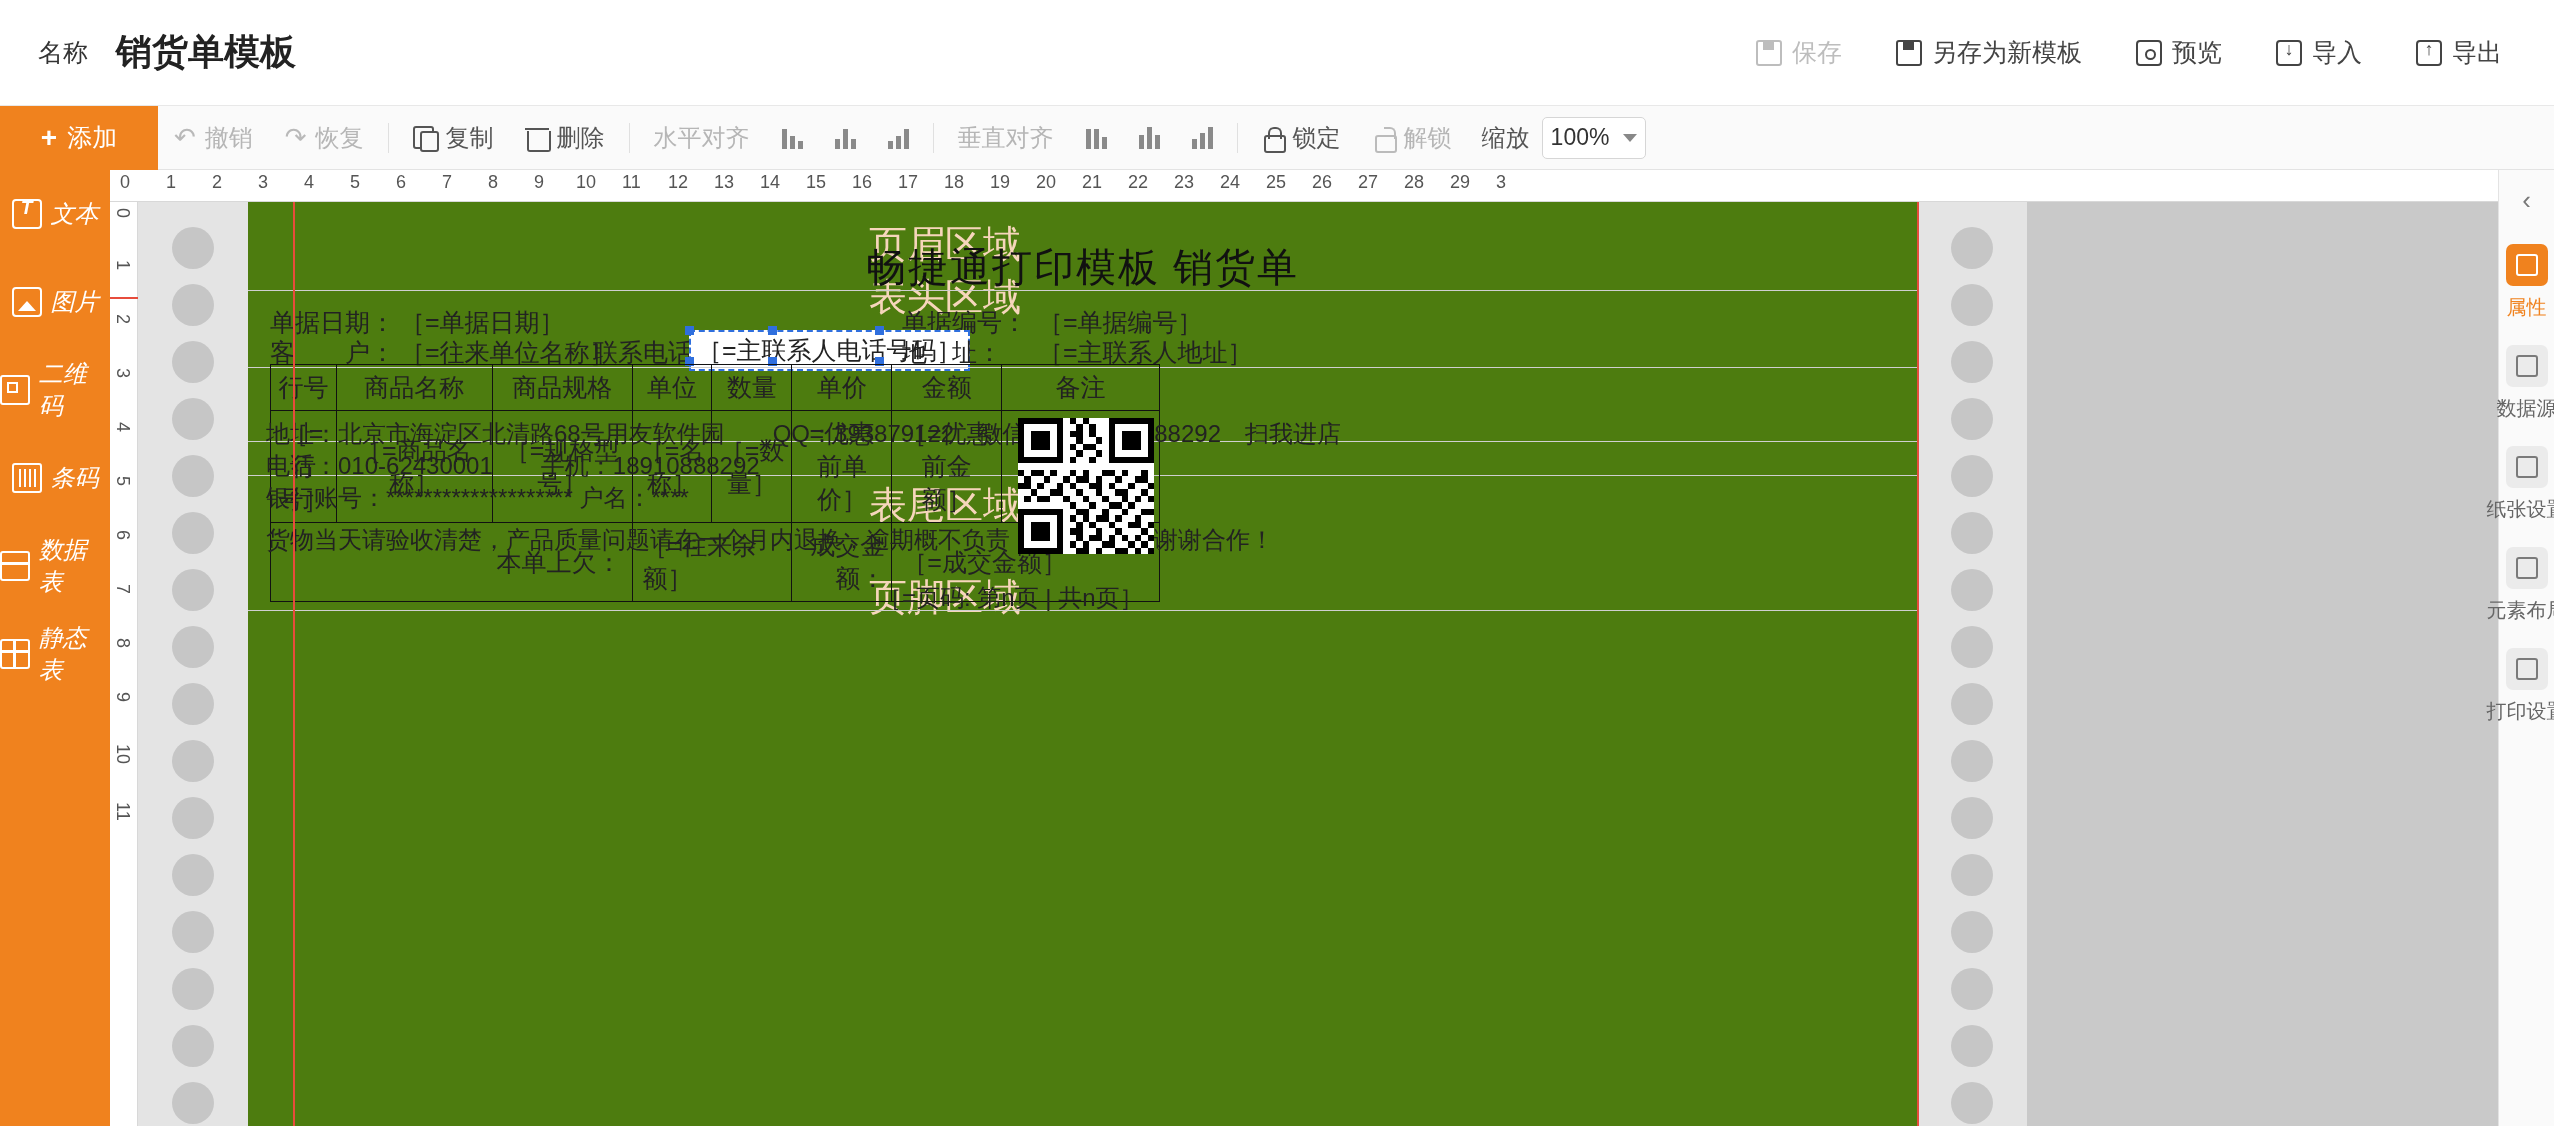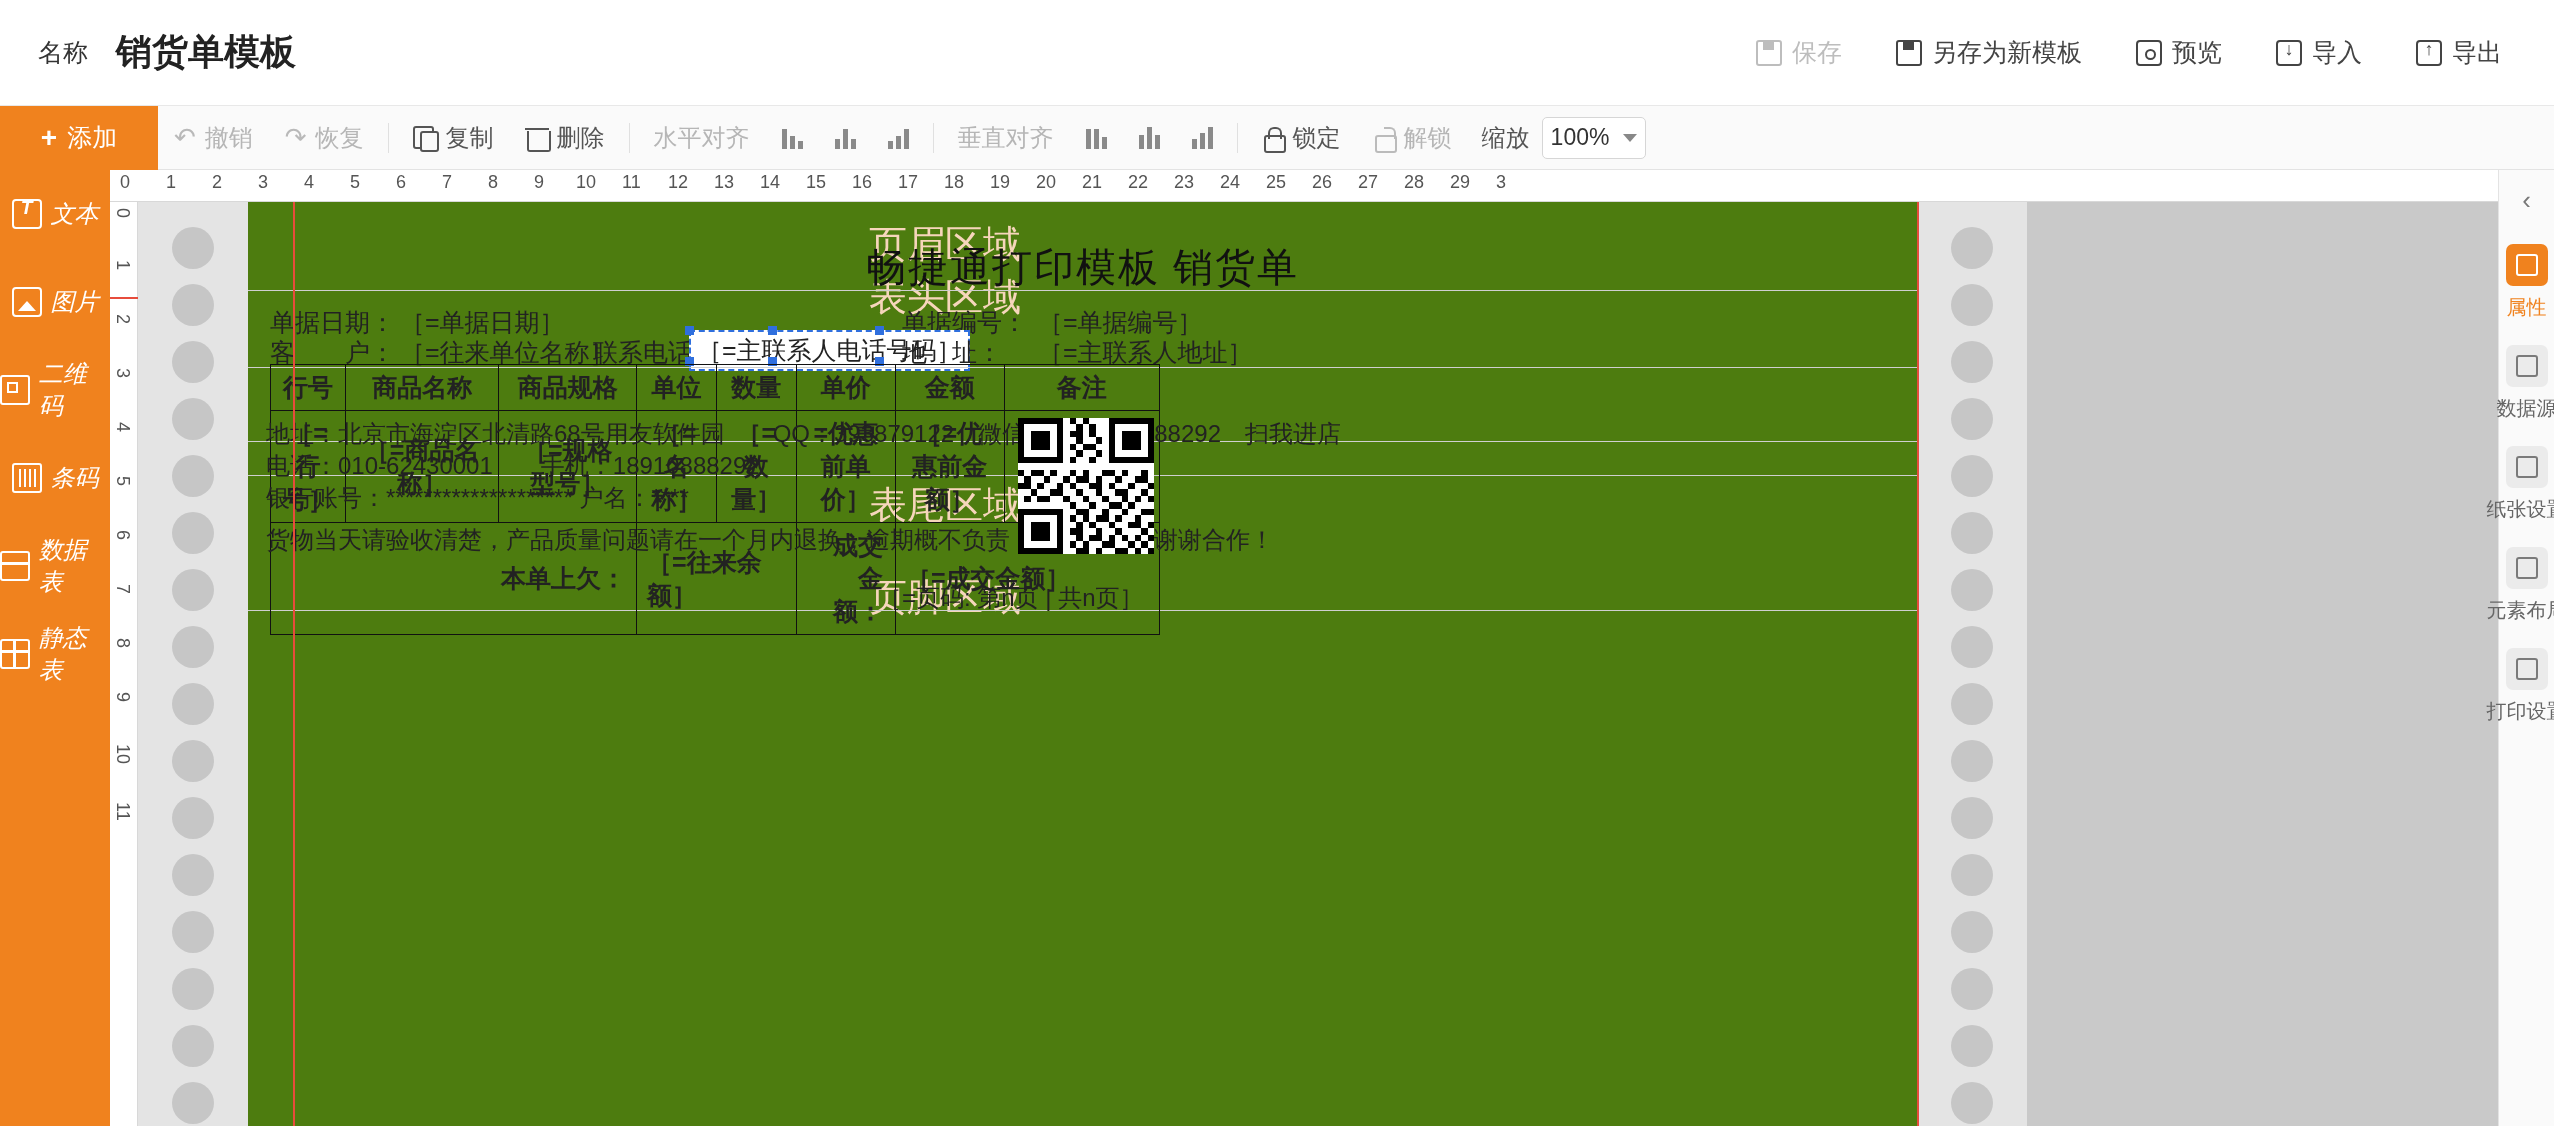--- a/index.html
+++ b/index.html
@@ -225,21 +225,21 @@
   }
   .handle {
     position: absolute; width: 9px; height: 9px; background: #2f6fde;
   }
 
   
   .itemtable {
     position: absolute; border-collapse: collapse; font-size: 25px; color: #222;
   }
   .itemtable td, .itemtable th {
-    border: 1px solid #111; text-align: center; font-weight: bold; padding: 6px 12px;
+    border: 1px solid #111; text-align: center; font-weight: normal; padding: 6px 6px;
   }
 
   
   .footinfo { position:absolute; font-size: 24px; color: #222; white-space: nowrap; }
   .qr {
     position: absolute;
   }
   .pagecode {
     position: absolute; font-size: 24px; color: #222;
   }

